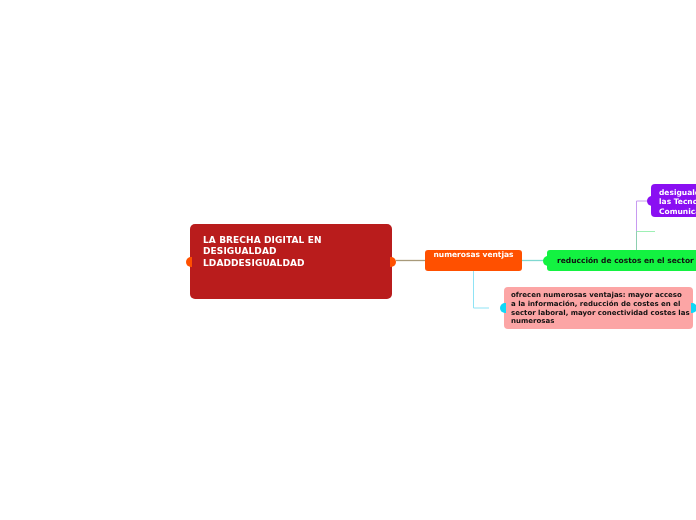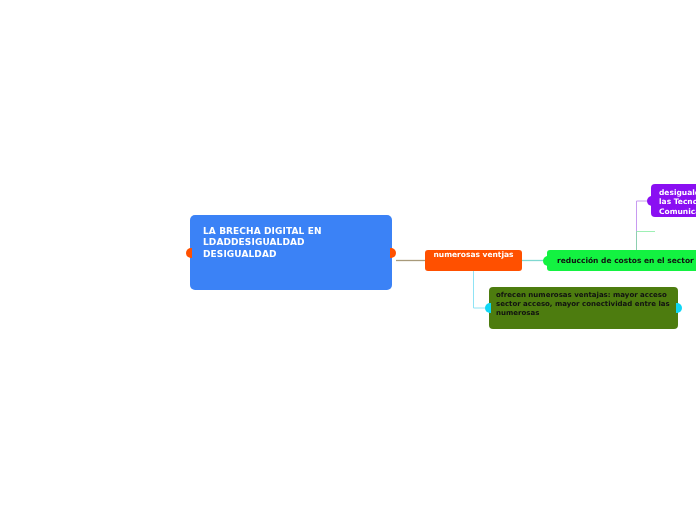--- a/index.html
+++ b/index.html
@@ -29,22 +29,22 @@
       position: absolute;
       top: 50%;
       width: 6px;
       height: 10px;
       margin-top: -5px;
     }
     .node .bump-l { left: -4px; border-radius: 6px 0 0 6px; }
     .node .bump-r { right: -4px; border-radius: 0 6px 6px 0; }
 
     .root {
-      left: 190px; top: 215px; width: 202px; height: 75px;
-      background: #3b82f6;
+      left: 190px; top: 224px; width: 202px; height: 75px;
+      background: #b91c1c;
       font-size: 9px;
       padding: 11px 10px 16px 13px;
       letter-spacing: 0.1px;
     }
     .root .line { display: block; white-space: nowrap; }
 
     .n-ventajas {
       left: 425px; top: 250px; width: 97px; height: 21px;
       background: #ff5000;
       font-size: 7.5px;
@@ -64,22 +64,22 @@
     .n-desigualdad {
       left: 651px; top: 184px; width: 70px; height: 33px;
       background: #8a0ff2;
       font-size: 7.5px;
       padding: 4px 0 0 8px;
       border-radius: 4px;
       white-space: nowrap;
     }
     .n-desigualdad .line { display: block; }
     .n-ofrecen {
-      left: 489px; top: 287px; width: 189px; height: 42px;
-      background: #4d7c0f;
+      left: 504px; top: 287px; width: 189px; height: 42px;
+      background: #fca5a5;
       color: #111111;
       font-size: 7px;
       padding: 4px 6px 0 7px;
       border-radius: 4px;
     }
     .n-ofrecen .line { display: block; white-space: nowrap; }
 
     .conn { position: absolute; }
   </style>
 </head>
@@ -98,22 +98,22 @@
     <polyline points="636.5,250 636.5,201 651,201" fill="none" stroke="#c79af0" stroke-width="1"></polyline>
 
     <line x1="636.5" y1="231.5" x2="655" y2="231.5" stroke="#9df0b4" stroke-width="1"></line>
     <line x1="636.5" y1="231.5" x2="636.5" y2="250" stroke="#8ccfb0" stroke-width="1"></line>
   </svg>
 
   <div class="node root">
     <span class="bump-l" style="background:#ff5000;"></span>
     <span class="bump-r" style="background:#ff5000;"></span>
     <span class="line">LA BRECHA DIGITAL EN</span>
+    <span class="line">DESIGUALDAD</span>
     <span class="line">LDADDESIGUALDAD</span>
-    <span class="line">DESIGUALDAD</span>
   </div>
 
   <div class="node n-ventajas">
     <span>numerosas ventjas</span>
   </div>
 
   <div class="node n-reduccion">
     <span class="bump-l" style="background:#13f241;"></span>
     <span>reducción de costos en el sector lab</span>
   </div>
@@ -122,17 +122,18 @@
     <span class="bump-l" style="background:#8a0ff2;"></span>
     <span class="line">desiguald</span>
     <span class="line">las Tecno</span>
     <span class="line">Comunica</span>
   </div>
 
   <div class="node n-ofrecen">
     <span class="bump-l" style="background:#10d7f5;"></span>
     <span class="bump-r" style="background:#10d7f5;"></span>
     <span class="line"> ofrecen numerosas ventajas: mayor acceso</span>
-    <span class="line">sector acceso, mayor conectividad entre las</span>
+    <span class="line">a la información, reducción de costes en el</span>
+    <span class="line">sector laboral, mayor conectividad costes las</span>
     <span class="line">numerosas</span>
   </div>
 
 </div>
 
 </body></html>

